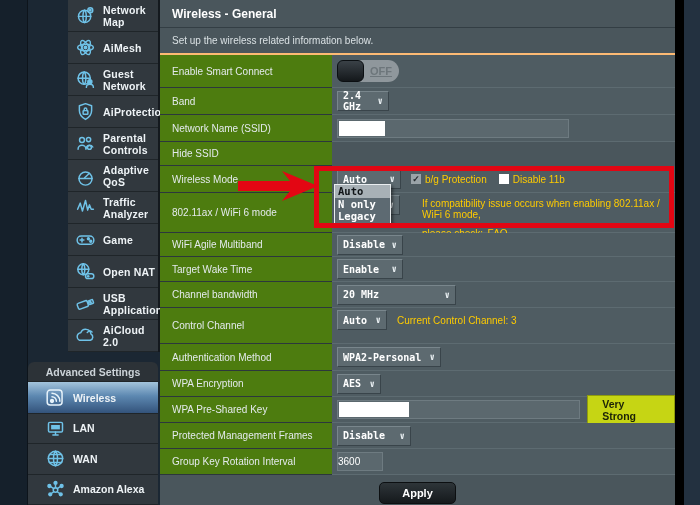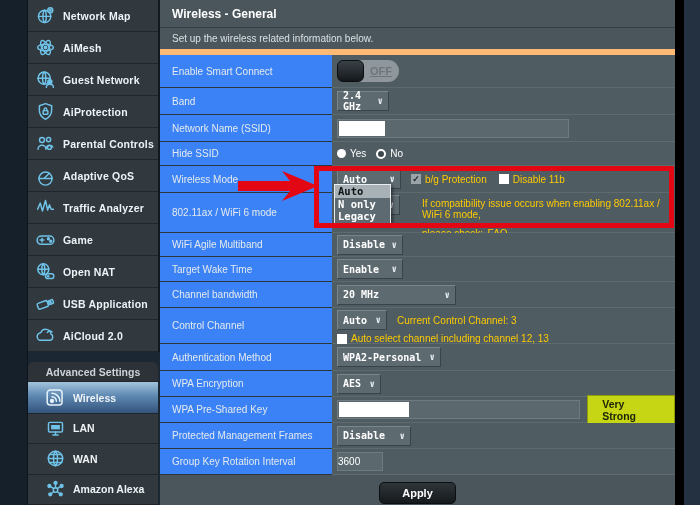--- a/index.html
+++ b/index.html
@@ -5,21 +5,21 @@
   * { margin:0; padding:0; box-sizing:border-box; }
   html,body { width:700px; height:505px; overflow:hidden; }
   body { font-family:"Liberation Sans", sans-serif; background:#1b2733; position:relative; }
   .page { position:absolute; inset:0; display:flex; }
 
   
   .left-strip { width:28px; background:#15202b; border-right:1px solid #0d141b; }
 
   
   .sidebar { width:132px; background:#1b2733; display:flex; flex-direction:column; }
-  .menu { background:#323940; border-right:2px solid #14191e; }
+  .menu { background:#323940; border-right:2px solid #14191e;margin-left:40px; }
   .menu-item { height:32px; display:flex; align-items:center; gap:7px; padding-left:7px;
                background:#31383e; border-bottom:1px solid #1f2529; cursor:pointer; }
   .menu-item .icon { width:21px; height:21px; color:#6fc2e8; flex:0 0 auto; }
   .menu-item .icon svg { width:100%; height:100%; }
   .menu-item .lbl { color:#eef3f6; font-size:10.5px; font-weight:bold; letter-spacing:.2px; }
   .side-gap { height:11px; }
   .adv-header { height:21px; margin-right:2px; background:#2c3237; border-radius:6px 6px 0 0;
                 display:flex; align-items:center; justify-content:center;
                 color:#ccd3d8; font-size:10.5px; font-weight:bold; border-bottom:1px solid #1f2529;}
   .adv-item { height:32px; margin-right:2px; display:flex; align-items:center; gap:7px; padding-left:17px;
@@ -29,26 +29,26 @@
   .adv-item .lbl { color:#eef3f6; font-size:10.5px; font-weight:bold; }
   .adv-item.active { height:33px; background:linear-gradient(180deg,#a3c4dc 0%,#5d88b1 45%,#33537b 100%); }
   .adv-item.active .icon { color:#e8f4fb; }
 
   
   .content { width:515px; background:#4a565c; display:flex; flex-direction:column; position:relative; }
   .title-bar { height:28px; display:flex; align-items:center; padding-left:12px;
                border-bottom:1px solid #333e44; }
   .title-bar .t { color:#ffffff; font-weight:bold; font-size:12px; }
   .subtitle-bar { height:27px; display:flex; align-items:center; padding-left:12px;
-                  border-bottom:6px solid #fdba74; }
+                  border-bottom:2px solid #fdba74; }
   .subtitle-bar .s { color:#d9e0e3; font-size:10px; }
 
   .tbl { display:flex; flex-direction:column; }
   .row { display:flex; }
-  .cl { width:172px; background:#3b82f6; border-bottom:1px solid #2c373c;
+  .cl { width:172px; background:#4d7c0f; border-bottom:1px solid #2c373c;
         display:flex; align-items:center; padding-left:12px;
         color:#e4eaed; font-size:10px; }
   .cv { flex:1; background:#4f5c62; border-bottom:1px solid #5d6b71;
         display:flex; align-items:center; padding-left:5px; position:relative; }
   .cv.block { display:block; padding-top:3px; }
 
   
   .select { display:inline-flex; align-items:center; justify-content:space-between;
             background:#5d6a70; border:1px solid; border-color:#79868c #39444a #39444a #79868c;
             height:20px; padding:0 5px; color:#ffffff;
@@ -268,30 +268,20 @@
         <div class="cl">Network Name (SSID)</div>
         <div class="cv">
           <div class="txtinput" style="width:232px">
             <div class="redact" style="width:46px"></div>
           </div>
         </div>
       </div>
 
       <div class="row" style="height:24px">
         <div class="cl">Hide SSID</div>
-        <div class="cv">
-          <span class="radio sel">
-            <span class="dot"></span>
-            <span class="rl">Yes</span>
-          </span>
-          <span class="radio unsel">
-            <span class="dot"></span>
-            <span class="rl">No</span>
-          </span>
-        </div>
       </div>
 
       <div class="row" style="height:27px">
         <div class="cl">Wireless Mode</div>
         <div class="cv">
           <span class="select" style="width:64px">
             <span>Auto</span>
             <span class="chev">∨</span>
           </span>
           <span style="display:inline-flex;align-items:center;gap:4px;margin-left:10px;">
@@ -349,24 +339,20 @@
       <div class="row" style="height:36px">
         <div class="cl">Control Channel</div>
         <div class="cv block" style="padding-top:2px;">
           <div style="display:flex;align-items:center;gap:10px;">
             <span class="select" style="width:50px">
               <span>Auto</span>
               <span class="chev">∨</span>
             </span>
             <span class="ylbl">Current Control Channel: 3</span>
           </div>
-          <div style="display:flex;align-items:center;gap:4px;margin-top:3px;">
-            <span class="cb"></span>
-            <span class="ylbl">Auto select channel including channel 12, 13</span>
-          </div>
         </div>
       </div>
 
       <div class="row" style="height:27px">
         <div class="cl">Authentication Method</div>
         <div class="cv">
           <span class="select" style="width:104px">
             <span>WPA2-Personal</span>
             <span class="chev">∨</span>
           </span>

